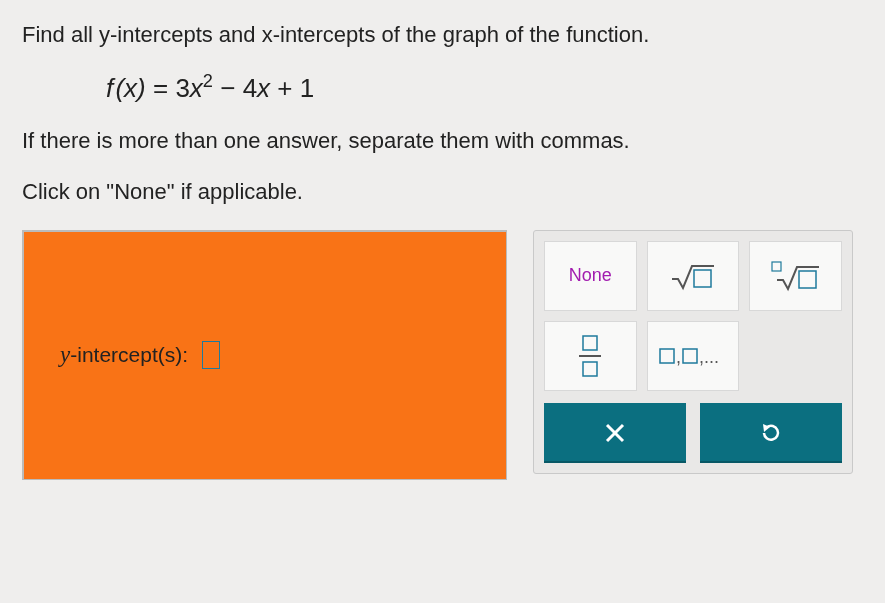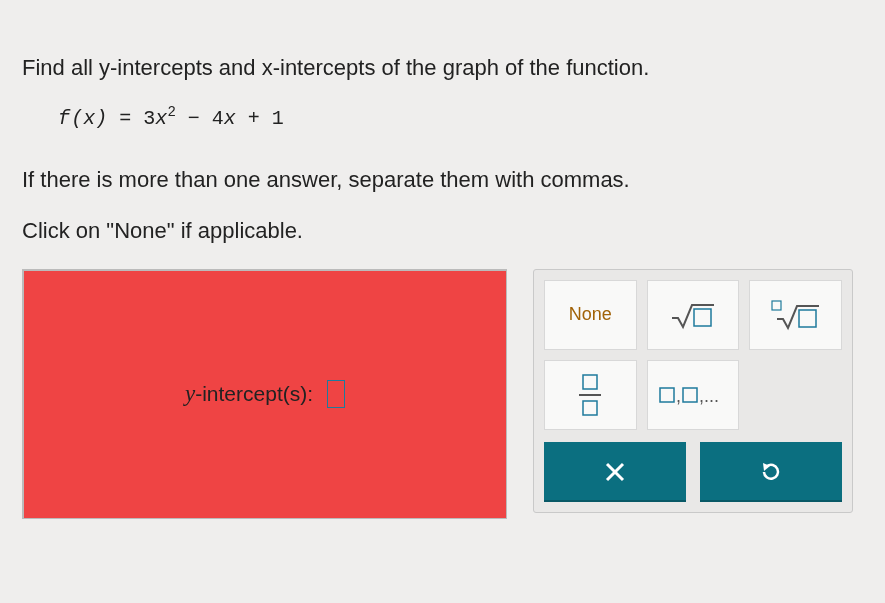--- a/index.html
+++ b/index.html
@@ -4,45 +4,45 @@
 <style>
 * { margin:0; padding:0; box-sizing:border-box; }
 body {
   width:885px; height:603px;
   background:#efeeed;
   font-family:Verdana, Geneva, sans-serif;
   color:#222;
   padding:18px 22px;
   overflow:hidden;
 }
-.instructions { font-size:22px; line-height:1.5;margin-top:33px; }
+.instructions { font-size:22px; line-height:1.5; }
 .formula {
-  font-family:Liberation Mono, monospace;
-  font-size:20px;
+  font-family:Liberation Sans, sans-serif;
+  font-size:26px;
   font-style:italic;
-  margin:20px 0 20px 36px;
+  margin:20px 0 20px 84px;
 }
 .formula sup { font-size:0.7em; vertical-align:super; font-style:normal;}
 .roman { font-style:normal; }
 .columns {
   display:flex;
   gap:26px;
   margin-top:22px;
   align-items:flex-start;
 }
 .answer-panel {
   border:1px solid #bbb;
   border-left:2px solid #bbb;
   border-top:2px solid #bbb;
-  background:#ef4444;
+  background:#f97316;
   width:485px;
   height:250px;
   padding:36px 36px;
   display:flex;
-  flex-direction:row;
+  flex-direction:column;
   justify-content:space-evenly;
   gap:48px;
 }
 .answer-row {
   display:flex;
   align-items:center;
   font-size:21px;
   gap:14px;
 }
 .answer-row .lbl { font-style:normal; }
@@ -65,21 +65,21 @@
   gap:10px;
 }
 .pal-btn {
   height:70px;
   background:#f9f9f8;
   border:1px solid #d8d8d8;
   display:flex;
   align-items:center;
   justify-content:center;
   font-size:18px;
-  color:#a16207;
+  color:#a21caf;
   position:relative;
 }
 .pal-btn svg { display:block; }
 .action-row {
   display:grid;
   grid-template-columns:1fr 1fr;
   gap:14px;
   margin-top:12px;
 }
 .action-btn {

